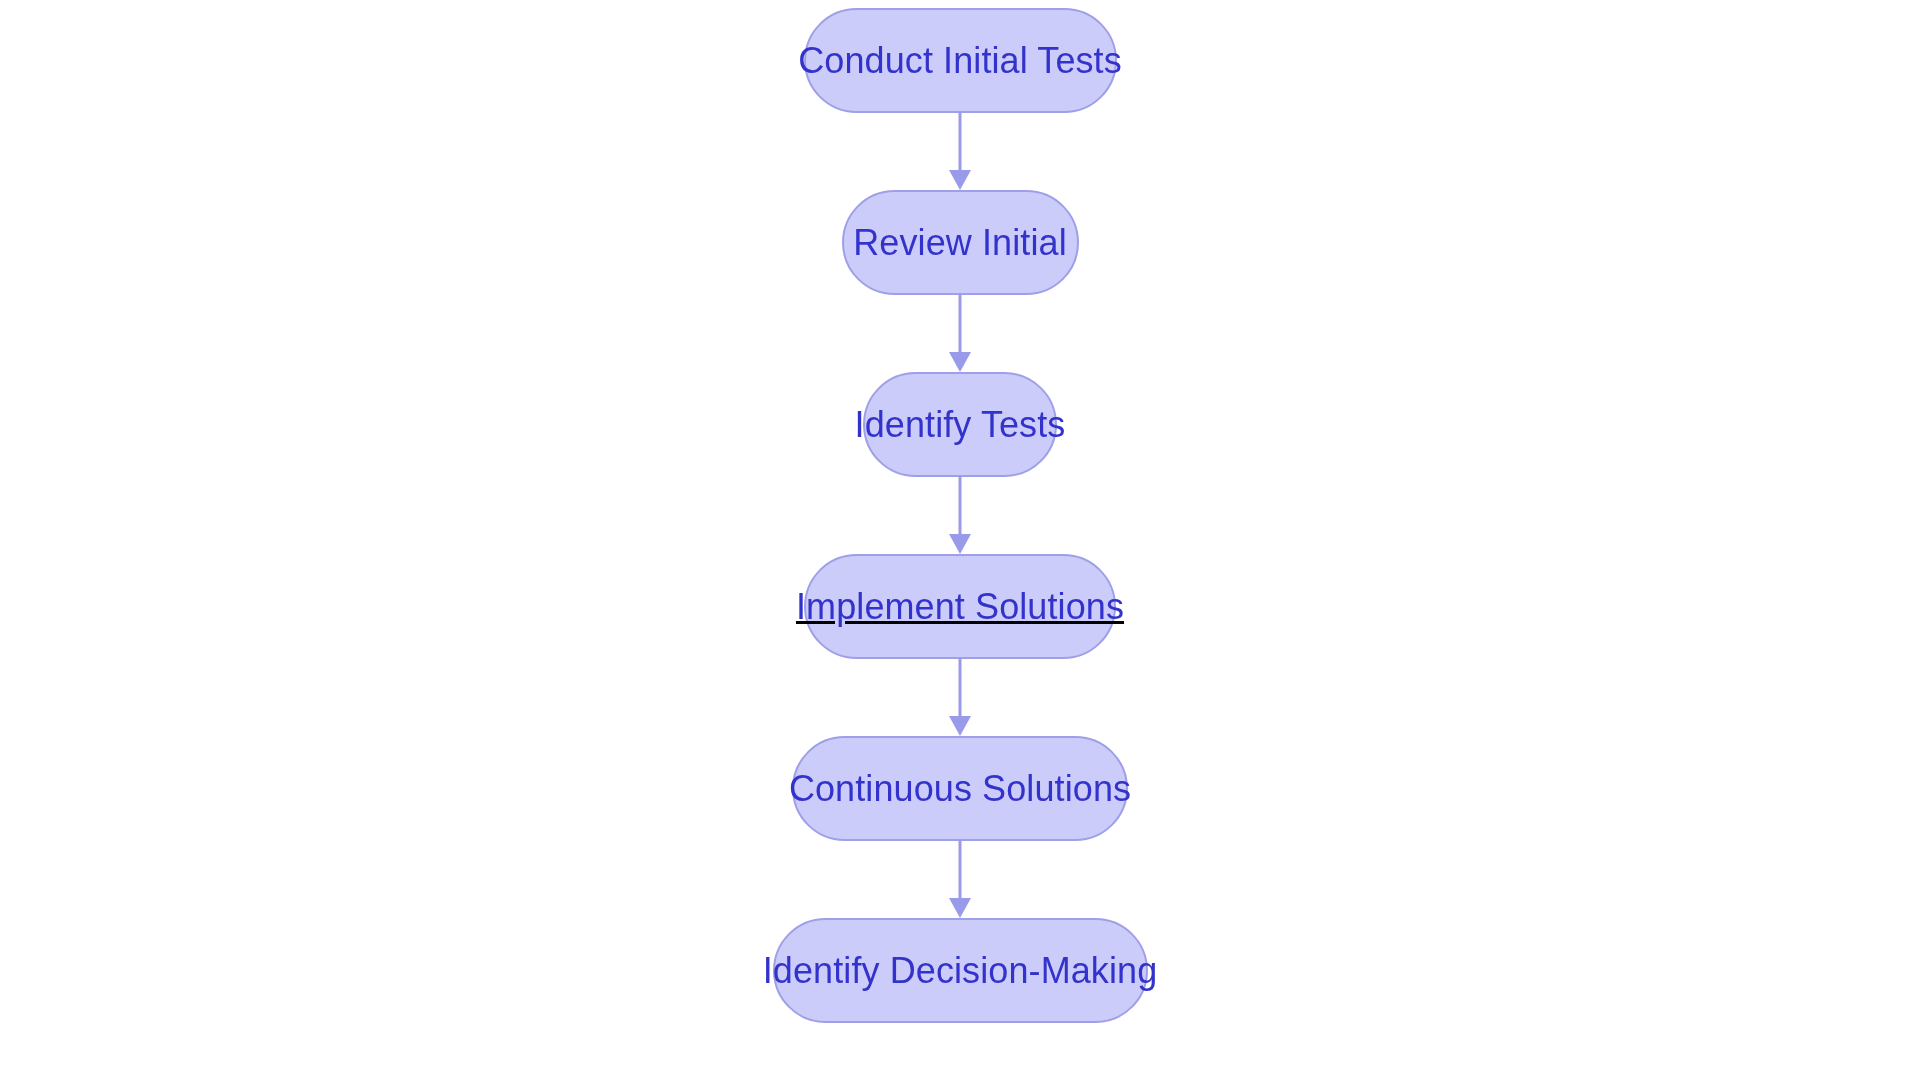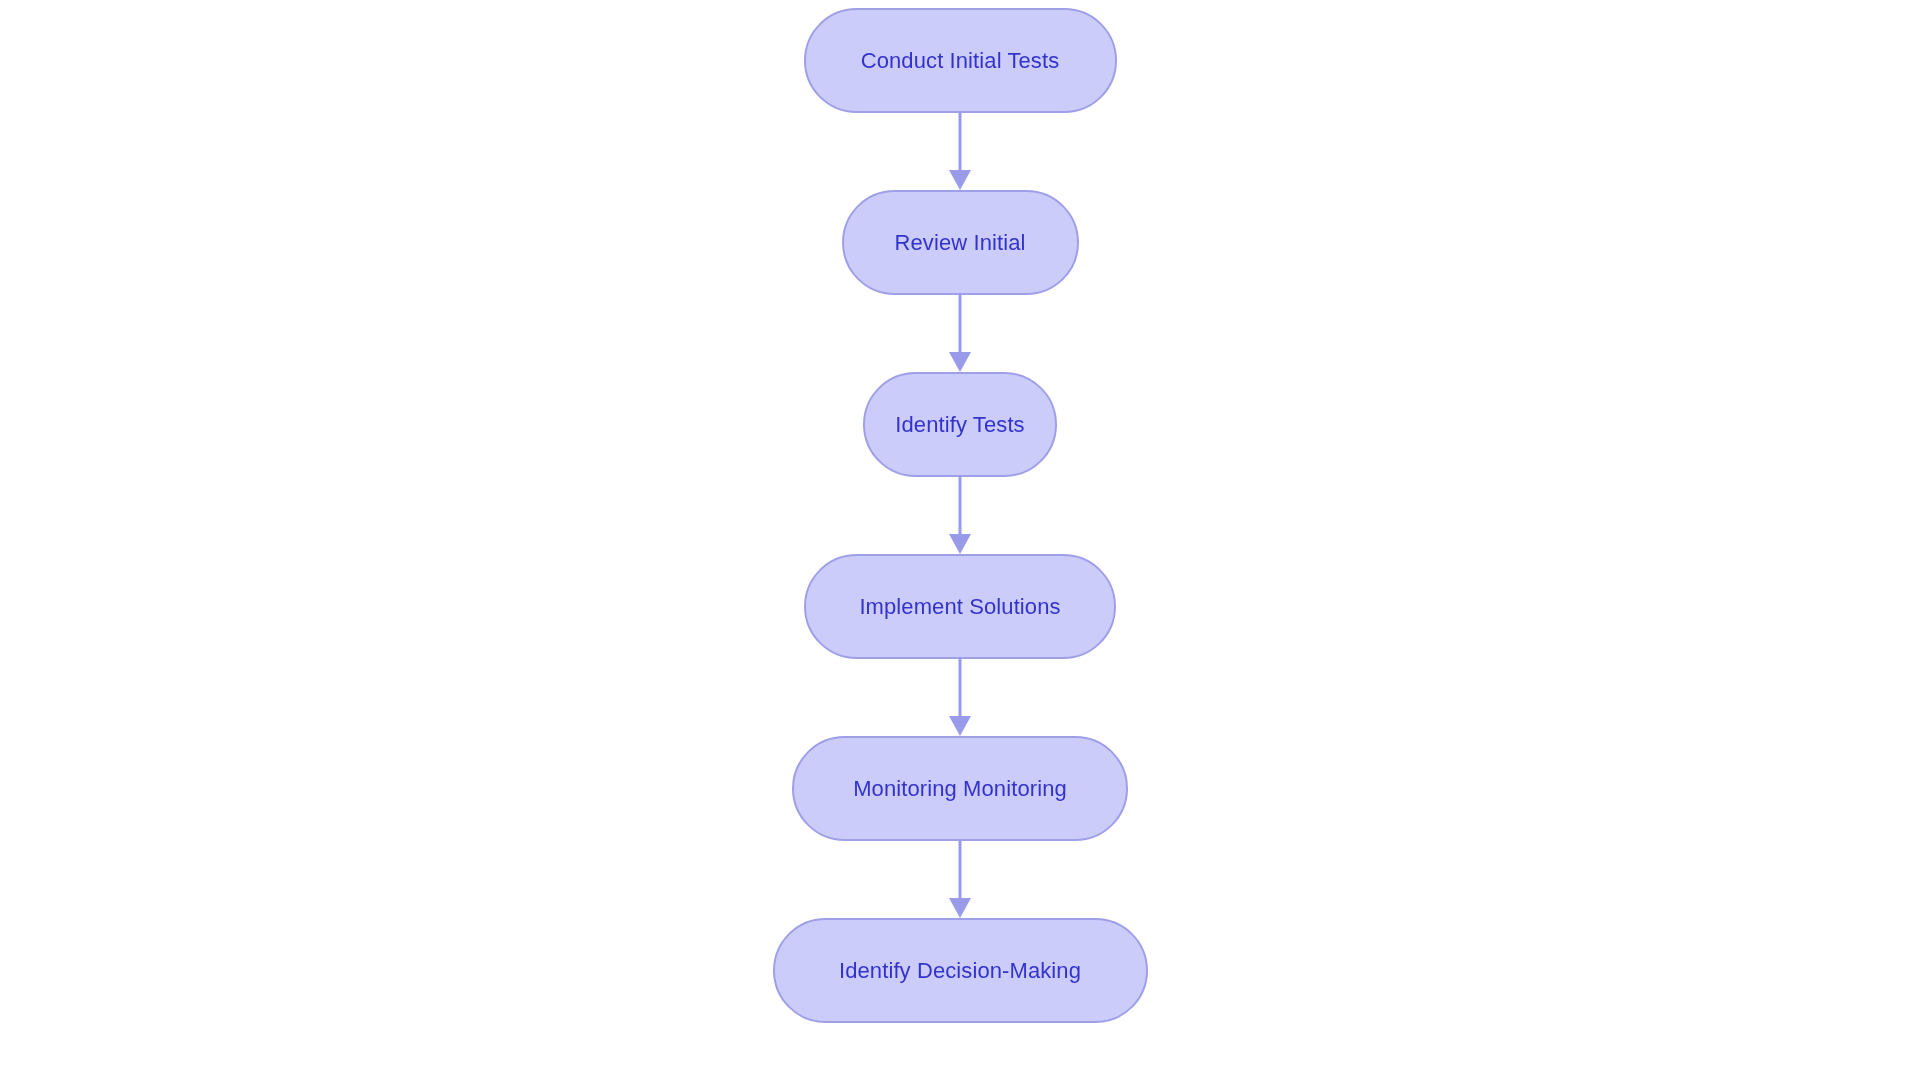--- a/index.html
+++ b/index.html
@@ -40,21 +40,21 @@
     border: 2px solid #9f9fe8;
     display: flex;
     align-items: center;
     justify-content: center;
     padding: 0 38px;
     white-space: nowrap;
   }
 
   .node-label {
     font-family: "Liberation Sans", sans-serif;
-    font-size: 22px;
+    font-size: 36px;
     font-weight: 400;
     color: #3333cc;
     letter-spacing: 0.1px;
     line-height: 1;
   }
 
   .connector {
     position: relative;
     width: 24px;
     height: 77px;
@@ -81,21 +81,21 @@
     height: 0;
     border-left: 11px solid transparent;
     border-right: 11px solid transparent;
     border-top: 20px solid #9a9aea;
   }
 
   
   .node.w-0 { width: 313px; }
   .node.w-1 { width: 237px; }
   .node.w-2 { width: 194px; }
-  .node.w-3 { width: 312px; }
+  .node.w-3 { width: 312px; text-decoration: underline; }
   .node.w-4 { width: 336px; }
   .node.w-5 { width: 375px; }
 
   .spacer-top { height: 8px; }
 </style>
 </head>
 <body>
 
 <div id="flowchart-canvas">
   <div class="flow-column">
@@ -132,21 +132,21 @@
     <div class="node w-3">
       <span class="node-label">Implement Solutions</span>
     </div>
 
     <div class="connector">
       <div class="connector-line"></div>
       <div class="connector-arrowhead"></div>
     </div>
 
     <div class="node w-4">
-      <span class="node-label">Monitoring Monitoring</span>
+      <span class="node-label">Continuous Solutions</span>
     </div>
 
     <div class="connector">
       <div class="connector-line"></div>
       <div class="connector-arrowhead"></div>
     </div>
 
     <div class="node w-5">
       <span class="node-label">Identify Decision-Making</span>
     </div>

